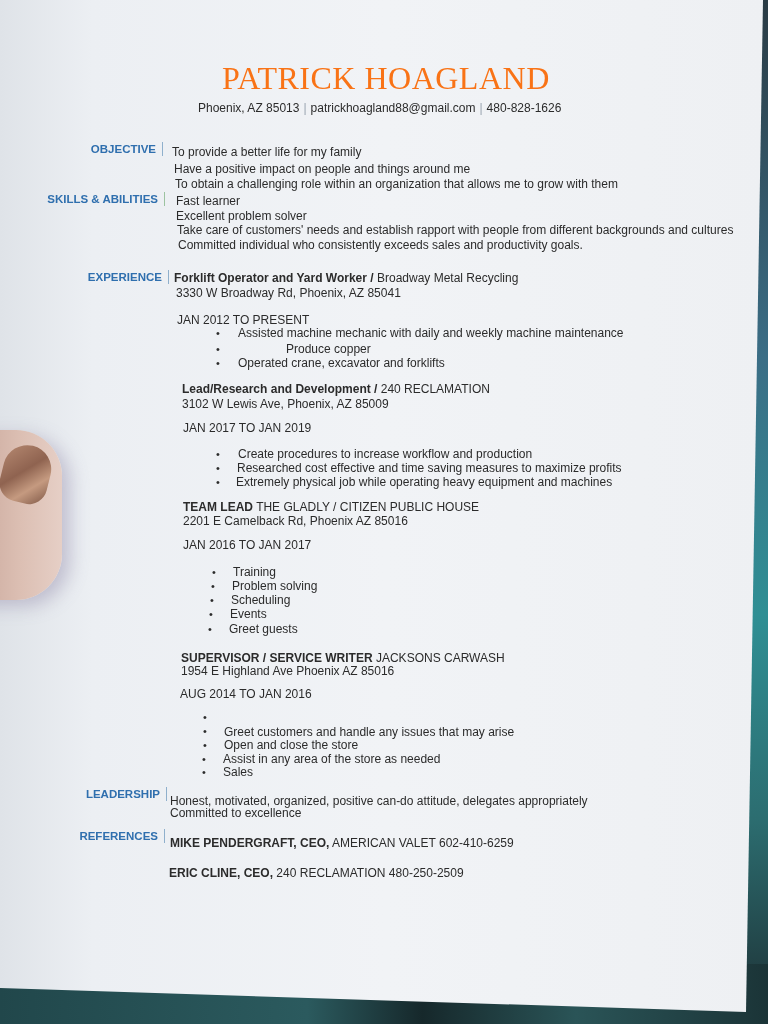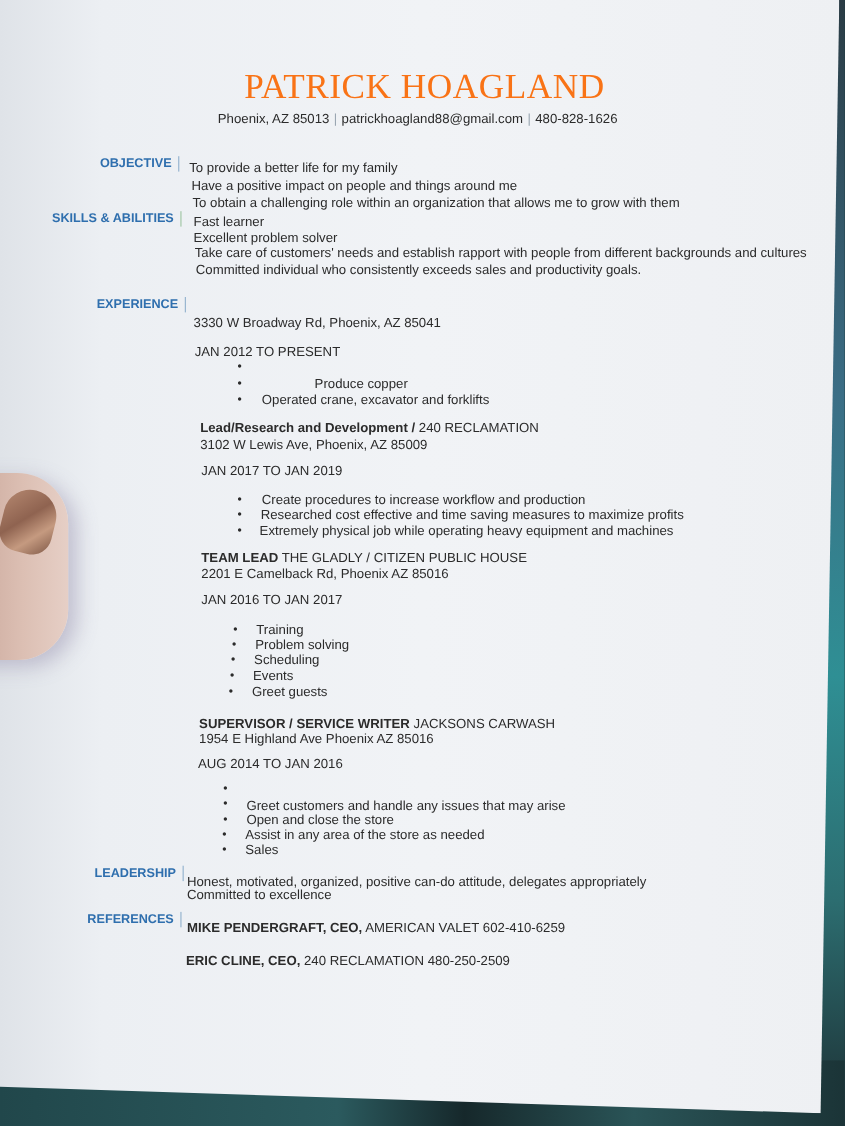--- a/index.html
+++ b/index.html
@@ -69,23 +69,27 @@
   <div class="t" style="left:174px;top:162px;">Have a positive impact on people and things around me</div>
 
   <div class="hdr green" style="left:30px;top:192px;width:128px;">SKILLS &amp; ABILITIES</div>
   <div class="t" style="left:176px;top:194px;">Fast learner</div>
   <div class="t" style="left:176px;top:209px;">Excellent problem solver</div>
   <div class="t" style="left:177px;top:223px;">Take care of customers' needs and establish rapport with people from different backgrounds and cultures</div>
   <div class="t" style="left:178px;top:238px;">Committed individual who consistently exceeds sales and productivity goals.</div>
 
   <div class="hdr" style="left:80px;top:270px;width:82px;">EXPERIENCE</div>
 
+  <div class="t" style="left:174px;top:271px;">
+    <span class="b">Forklift Operator and Yard Worker /</span> <span>Broadway Metal Recycling</span>
+  </div>
   <div class="t" style="left:176px;top:286px;">3330 W Broadway Rd, Phoenix, AZ 85041</div>
   <div class="t" style="left:177px;top:313px;">JAN 2012 TO PRESENT</div>
   <div class="dot" style="left:216px;top:326px;">•</div>
+  <div class="t" style="left:238px;top:326px;">Assisted machine mechanic with daily and weekly machine maintenance</div>
   <div class="dot" style="left:216px;top:342px;">•</div>
   <div class="t" style="left:238px;top:342px;padding-left:48px;">Produce copper</div>
   <div class="dot" style="left:216px;top:356px;">•</div>
   <div class="t" style="left:238px;top:356px;">Operated crane, excavator and forklifts</div>
 
   <div class="t" style="left:182px;top:382px;">
     <span class="b">Lead/Research and Development /</span> <span>240 RECLAMATION</span>
   </div>
   <div class="t" style="left:182px;top:397px;">3102 W Lewis Ave, Phoenix, AZ 85009</div>
   <div class="t" style="left:183px;top:421px;">JAN 2017 TO JAN 2019</div>

